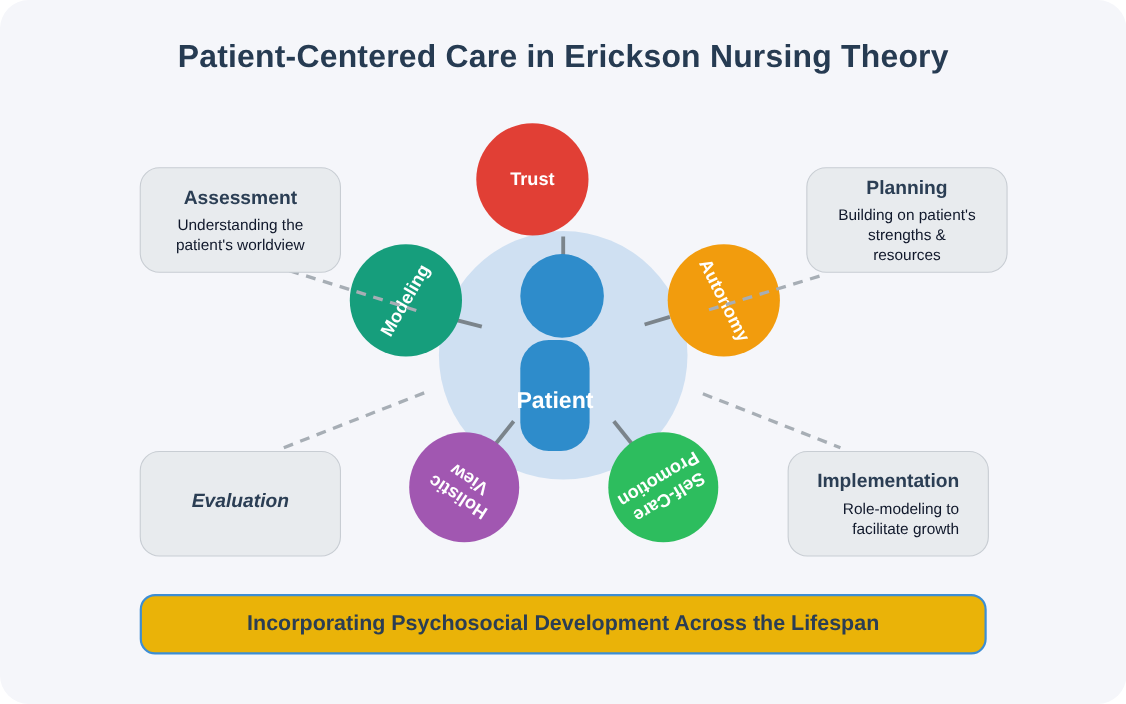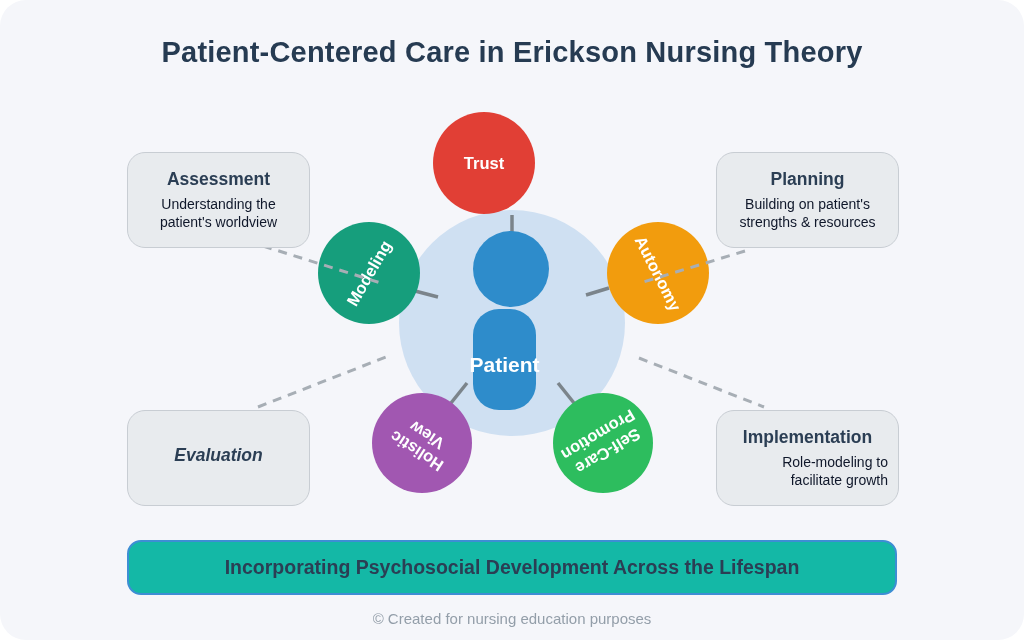--- a/index.html
+++ b/index.html
@@ -40,32 +40,32 @@
   .c-selfcare{left:553px;top:393px;width:100px;height:100px;}
   .rot-modeling{transform:rotate(-60deg);white-space:nowrap;}
   .rot-autonomy{transform:rotate(63deg);white-space:nowrap;}
   .rot-holistic{transform:rotate(-147deg);width:66px;}
   .rot-selfcare{transform:rotate(149deg);width:92px;}
   
   .box{
     position:absolute;width:183px;height:96px;box-sizing:border-box;z-index:6;
     background:#e8ebee;border:1.5px solid #c8cdd3;border-radius:18px;
     display:flex;flex-direction:column;align-items:center;justify-content:center;
-    text-align:center;padding:8px 10px;
+    text-align:center;padding:8px 26px;
   }
   .box-assessment{left:127px;top:152px;}
-  .box-planning{left:716px;top:152px;}
+  .box-planning{left:733px;top:152px;}
   .box-evaluation{left:127px;top:410px;font-style:italic;}
   .box-implementation{left:716px;top:410px;text-align:right;}
   .box .box-title{font-size:17.5px;font-weight:bold;color:#2b3e54;margin-bottom:5px;}
   .box .box-desc{font-size:14px;color:#0f172a;line-height:1.3;}
   
   .banner{
     position:absolute;left:127px;top:540px;width:770px;height:55px;box-sizing:border-box;z-index:6;
-    background:#14b8a6;border:2.5px solid #3d8ed4;border-radius:14px;
+    background:#eab308;border:2.5px solid #3d8ed4;border-radius:14px;
     display:flex;align-items:center;justify-content:center;
   }
   .banner span{font-size:19.5px;font-weight:bold;color:#2b3e54;}
   .footer-note{
     position:absolute;left:0;top:610px;width:1024px;text-align:center;z-index:6;
     font-size:15px;color:#939ea9;
   }
 </style>
 </head>
 <body>
@@ -127,15 +127,14 @@
   </div>
   <div class="box box-implementation">
     <div class="box-title">Implementation</div>
     <div class="box-desc">Role-modeling to facilitate growth</div>
   </div>
 
   <div class="banner">
     <span>Incorporating Psychosocial Development Across the Lifespan</span>
   </div>
 
-  <div class="footer-note">© Created for nursing education purposes</div>
 
 </div>
 
 </body></html>

